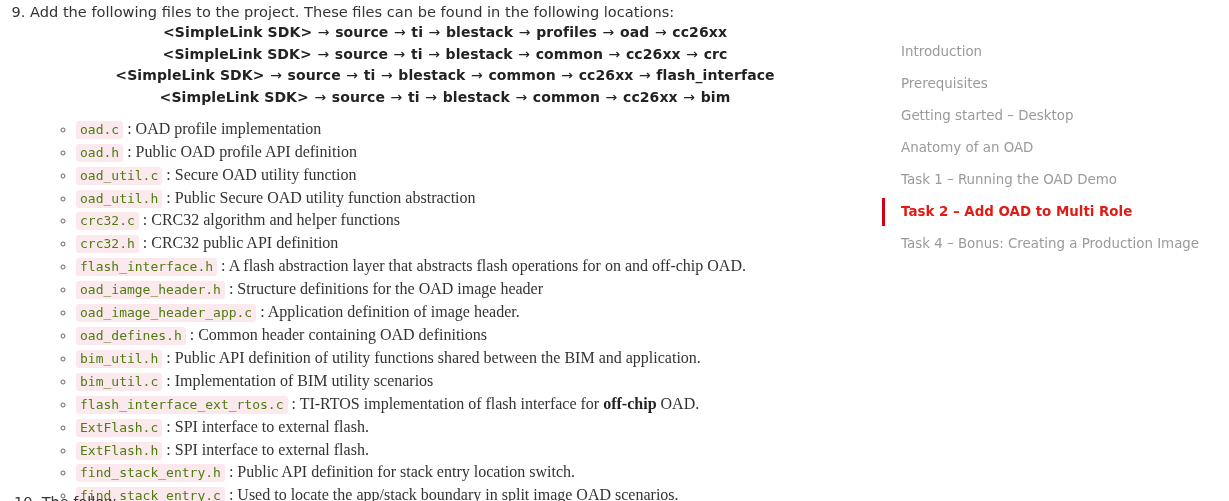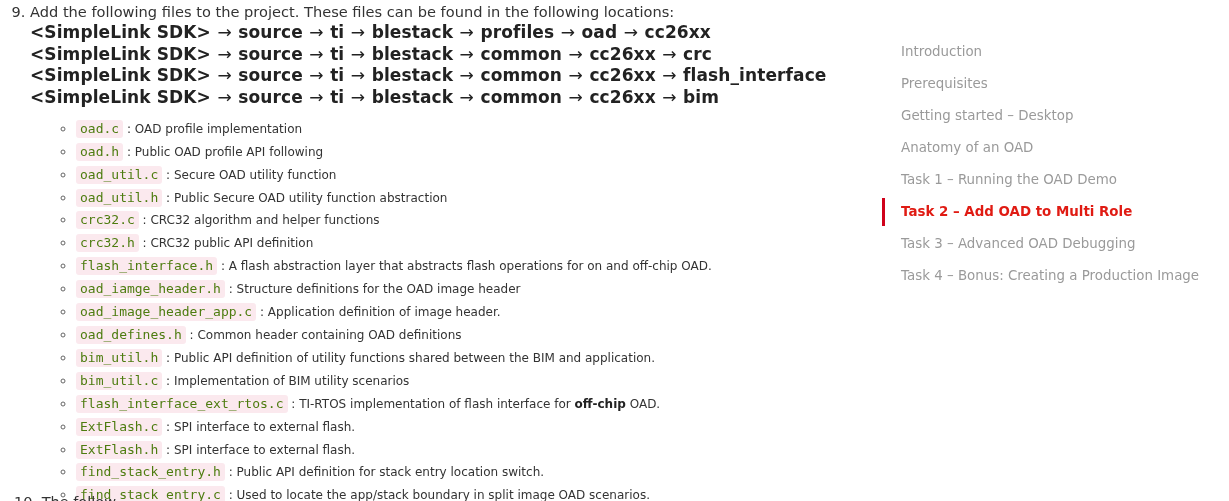--- a/index.html
+++ b/index.html
@@ -57,25 +57,26 @@
   }
 
   
   .paths {
     margin: 0;
     padding: 0;
   }
   .path-line {
     display: block;
     font-weight: bold;
-    font-size: 17px;
+    font-size: 14px;
     line-height: 21.7px;
     color: #222222;
     letter-spacing: 0.1px;
     white-space: nowrap;
+    text-align: center;
   }
   .arrow {
     font-weight: normal;
     padding: 0 1px;
   }
 
   
   ul.files {
     list-style: circle;
     margin: 9px 0 0 0;
@@ -97,22 +98,23 @@
   code.inline {
     font-family: "DejaVu Sans Mono", "Liberation Mono", monospace;
     font-size: 13px;
     color: #4d7c0f;
     background-color: #fbe9ee;
     padding: 1px 4px 2px 4px;
     border-radius: 3px;
     white-space: nowrap;
   }
   .desc {
-    font-size: 12px;
-    color: #333333;
+    font-size: 16px;
+    color: #333333;
+    font-family: Liberation Serif, serif;
   }
   .desc b {
     font-weight: bold;
     color: #222222;
   }
 
   
   .clipped-row {
     position: absolute;
     left: 0;
@@ -172,21 +174,21 @@
 
     <ol class="steps" start="9">
       <li>
         <span class="step-text">Add the following files to the project. These files can be found in the following locations:</span>
         <span class="paths"><span class="path-line"><span>&lt;SimpleLink SDK&gt;</span><span class="arrow"> → </span><span>source</span><span class="arrow"> → </span><span>ti</span><span class="arrow"> → </span><span>blestack</span><span class="arrow"> → </span><span>profiles</span><span class="arrow"> → </span><span>oad</span><span class="arrow"> → </span><span>cc26xx</span></span><span class="path-line"><span>&lt;SimpleLink SDK&gt;</span><span class="arrow"> → </span><span>source</span><span class="arrow"> → </span><span>ti</span><span class="arrow"> → </span><span>blestack</span><span class="arrow"> → </span><span>common</span><span class="arrow"> → </span><span>cc26xx</span><span class="arrow"> → </span><span>crc</span></span><span class="path-line"><span>&lt;SimpleLink SDK&gt;</span><span class="arrow"> → </span><span>source</span><span class="arrow"> → </span><span>ti</span><span class="arrow"> → </span><span>blestack</span><span class="arrow"> → </span><span>common</span><span class="arrow"> → </span><span>cc26xx</span><span class="arrow"> → </span><span>flash_interface</span></span><span class="path-line"><span>&lt;SimpleLink SDK&gt;</span><span class="arrow"> → </span><span>source</span><span class="arrow"> → </span><span>ti</span><span class="arrow"> → </span><span>blestack</span><span class="arrow"> → </span><span>common</span><span class="arrow"> → </span><span>cc26xx</span><span class="arrow"> → </span><span>bim</span></span></span>
       </li>
     </ol>
 
     <ul class="files">
         <li><code class="inline">oad.c</code><span class="desc"> : OAD profile implementation</span></li>
-        <li><code class="inline">oad.h</code><span class="desc"> : Public OAD profile API following</span></li>
+        <li><code class="inline">oad.h</code><span class="desc"> : Public OAD profile API definition</span></li>
         <li><code class="inline">oad_util.c</code><span class="desc"> : Secure OAD utility function</span></li>
         <li><code class="inline">oad_util.h</code><span class="desc"> : Public Secure OAD utility function abstraction</span></li>
         <li><code class="inline">crc32.c</code><span class="desc"> : CRC32 algorithm and helper functions</span></li>
         <li><code class="inline">crc32.h</code><span class="desc"> : CRC32 public API definition</span></li>
         <li><code class="inline">flash_interface.h</code><span class="desc"> : A flash abstraction layer that abstracts flash operations for on and off-chip OAD.</span></li>
         <li><code class="inline">oad_iamge_header.h</code><span class="desc"> : Structure definitions for the OAD image header</span></li>
         <li><code class="inline">oad_image_header_app.c</code><span class="desc"> : Application definition of image header.</span></li>
         <li><code class="inline">oad_defines.h</code><span class="desc"> : Common header containing OAD definitions</span></li>
         <li><code class="inline">bim_util.h</code><span class="desc"> : Public API definition of utility functions shared between the BIM and application.</span></li>
         <li><code class="inline">bim_util.c</code><span class="desc"> : Implementation of BIM utility scenarios</span></li>
@@ -203,17 +205,16 @@
     <div class="inner">10. The follow...</div>
   </div>
 
   <nav class="sidenav">
       <a class="nav-item" href="#"><span>Introduction</span></a>
       <a class="nav-item" href="#"><span>Prerequisites</span></a>
       <a class="nav-item" href="#"><span>Getting started – Desktop</span></a>
       <a class="nav-item" href="#"><span>Anatomy of an OAD</span></a>
       <a class="nav-item" href="#"><span>Task 1 – Running the OAD Demo</span></a>
       <a class="nav-item active" href="#"><span>Task 2 – Add OAD to Multi Role</span></a>
-      <a class="nav-item" href="#"><span>Task 3 – Advanced OAD Debugging</span></a>
       <a class="nav-item" href="#"><span>Task 4 – Bonus: Creating a Production Image</span></a>
     </nav>
 
 </div>
 
 </body></html>

